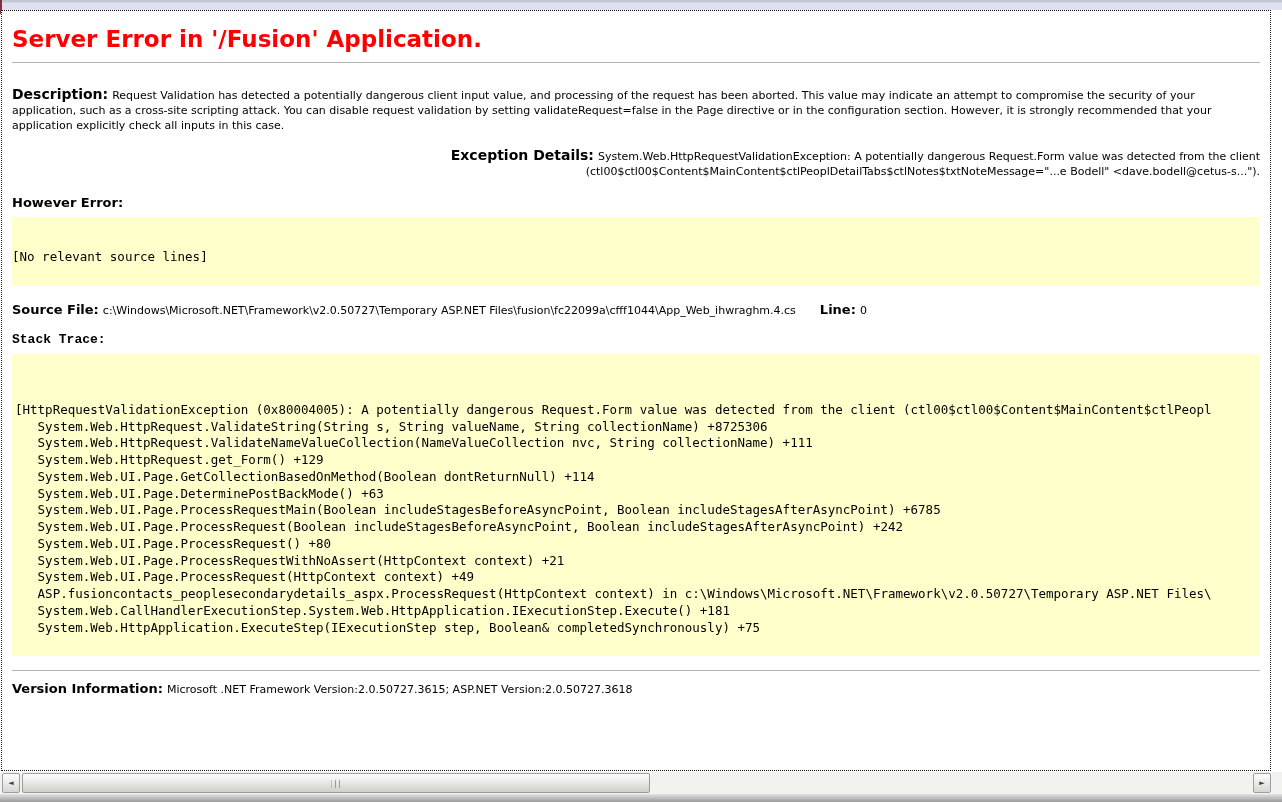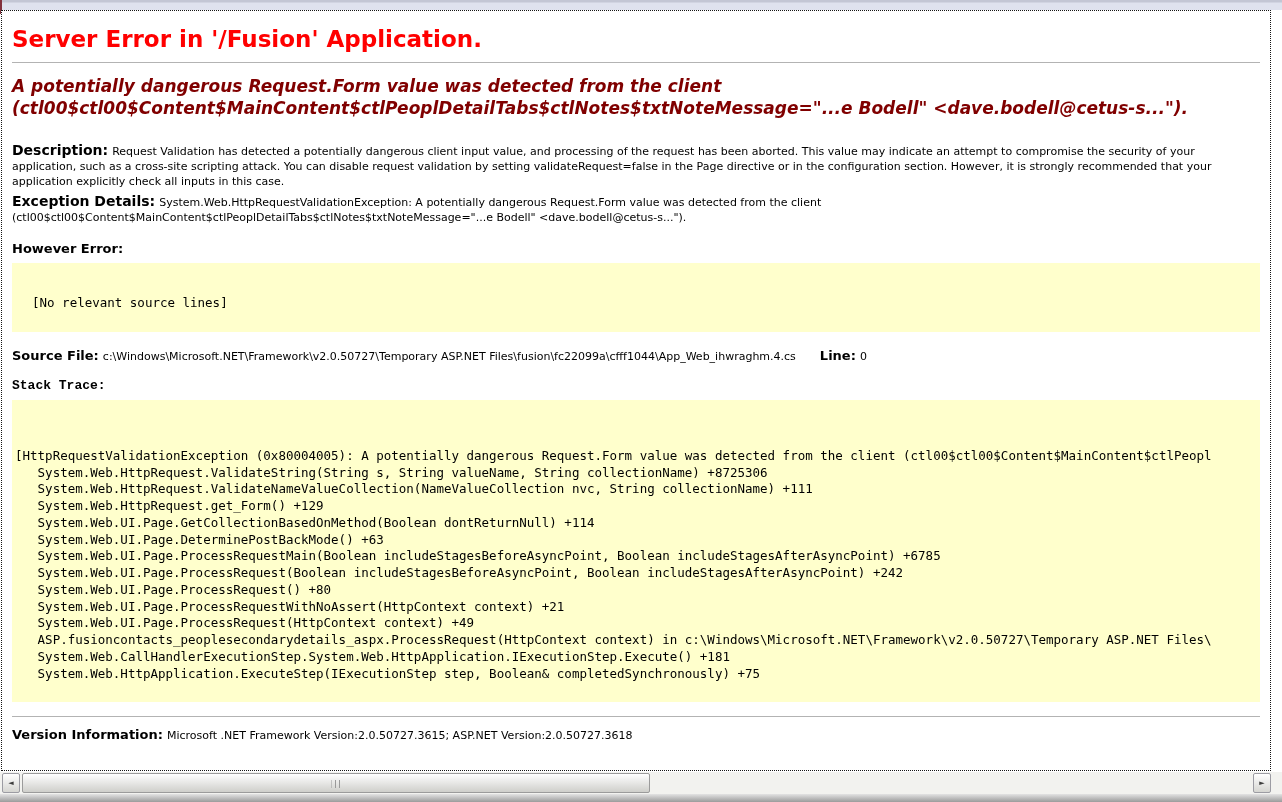--- a/index.html
+++ b/index.html
@@ -20,31 +20,31 @@
     padding:0 10px 0 10px; overflow:hidden;
   }
   h1.err-title { margin:13px 0 0 0; font-size:23px; line-height:30px; font-weight:bold; color:#ff0000; }
   hr.rule { border:0; border-top:1px solid #b3b3b3; height:0; }
   hr.rule-top { margin:8px 0 8px 0; }
   hr.rule-bottom { margin:14px 0 0 0; }
   h2.err-msg { margin:12px 0 0 0; font-size:17px; line-height:22px; font-weight:bold; font-style:italic; color:#800000; }
   p.block { font-size:11px; line-height:15px; }
   p.block b { font-size:14px; margin-right:4px; }
   p.desc { margin:24px 0 0 0; }
-  p.exc  { margin:5px 0 0 0; }
+  p.exc  { margin:15px 0 0 0;text-align:right; }
   p.lbl { font-size:13px; line-height:16px; font-weight:bold; }
   p.lbl-srcerr { margin:16px 0 0 0; }
   p.lbl-stack  { margin:14px 0 0 0;font-family:Liberation Mono, monospace; }
   pre.codebox {
     background:#ffffcc; color:#000;
     font-family:"DejaVu Sans Mono","Liberation Mono",monospace;
     font-size:12.5px; line-height:16.75px;
     white-space:pre; overflow:hidden;
   }
-  pre.box-src   { margin:6px 0 0 0; padding:32px 8px 20px 20px; }
+  pre.box-src   { margin:6px 0 0 0; padding:32px 8px 20px 0; }
   pre.box-stack { margin:6px 0 0 0; padding:48px 8px 20px 3px; }
   p.srcfile { margin:16px 0 0 0; font-size:11px; line-height:15px; }
   p.srcfile b { font-size:13px; margin-right:4px; }
   p.srcfile b.line-lbl { margin-left:24px; }
   p.version { margin:10px 0 0 0; font-size:11px; line-height:15px; }
   p.version b { font-size:13px; margin-right:4px;text-align:center; }
 
   .hscrollbar { position:absolute; left:0; top:772px; width:1282px; height:22px; background:#f2f2ef; }
   .sb-btn {
     position:absolute; top:1px; width:18px; height:20px;
@@ -76,21 +76,20 @@
 <div class="screen">
 
   <div class="top-strip"></div>
   <div class="maroon-accent"></div>
 
   <div class="content">
 
     <h1 class="err-title">Server Error in '/Fusion' Application.</h1>
     <hr class="rule rule-top">
 
-    <h2 class="err-msg"><span>A potentially dangerous Request.Form value was detected from the client</span><br><span>(ctl00$ctl00$Content$MainContent$ctlPeoplDetailTabs$ctlNotes$txtNoteMessage="...e Bodell" &lt;dave.bodell@cetus-s...").</span></h2>
 
     <p class="block desc"><b>Description:</b><span>Request Validation has detected a potentially dangerous client input value, and processing of the request has been aborted. This value may indicate an attempt to compromise the security of your application, such as a cross-site scripting attack. You can disable request validation by setting validateRequest=false in the Page directive or in the configuration section. However, it is strongly recommended that your application explicitly check all inputs in this case.</span></p>
 
     <p class="block exc"><b>Exception Details:</b><span>System.Web.HttpRequestValidationException: A potentially dangerous Request.Form value was detected from the client (ctl00$ctl00$Content$MainContent$ctlPeoplDetailTabs$ctlNotes$txtNoteMessage="...e Bodell" &lt;dave.bodell@cetus-s...").</span></p>
 
     <p class="lbl lbl-srcerr">However Error:</p>
     <pre class="codebox box-src">[No relevant source lines]</pre>
 
     <p class="srcfile"><b>Source File:</b><span>c:\Windows\Microsoft.NET\Framework\v2.0.50727\Temporary ASP.NET Files\fusion\fc22099a\cfff1044\App_Web_ihwraghm.4.cs</span><b class="line-lbl">Line:</b><span>0</span></p>
 

